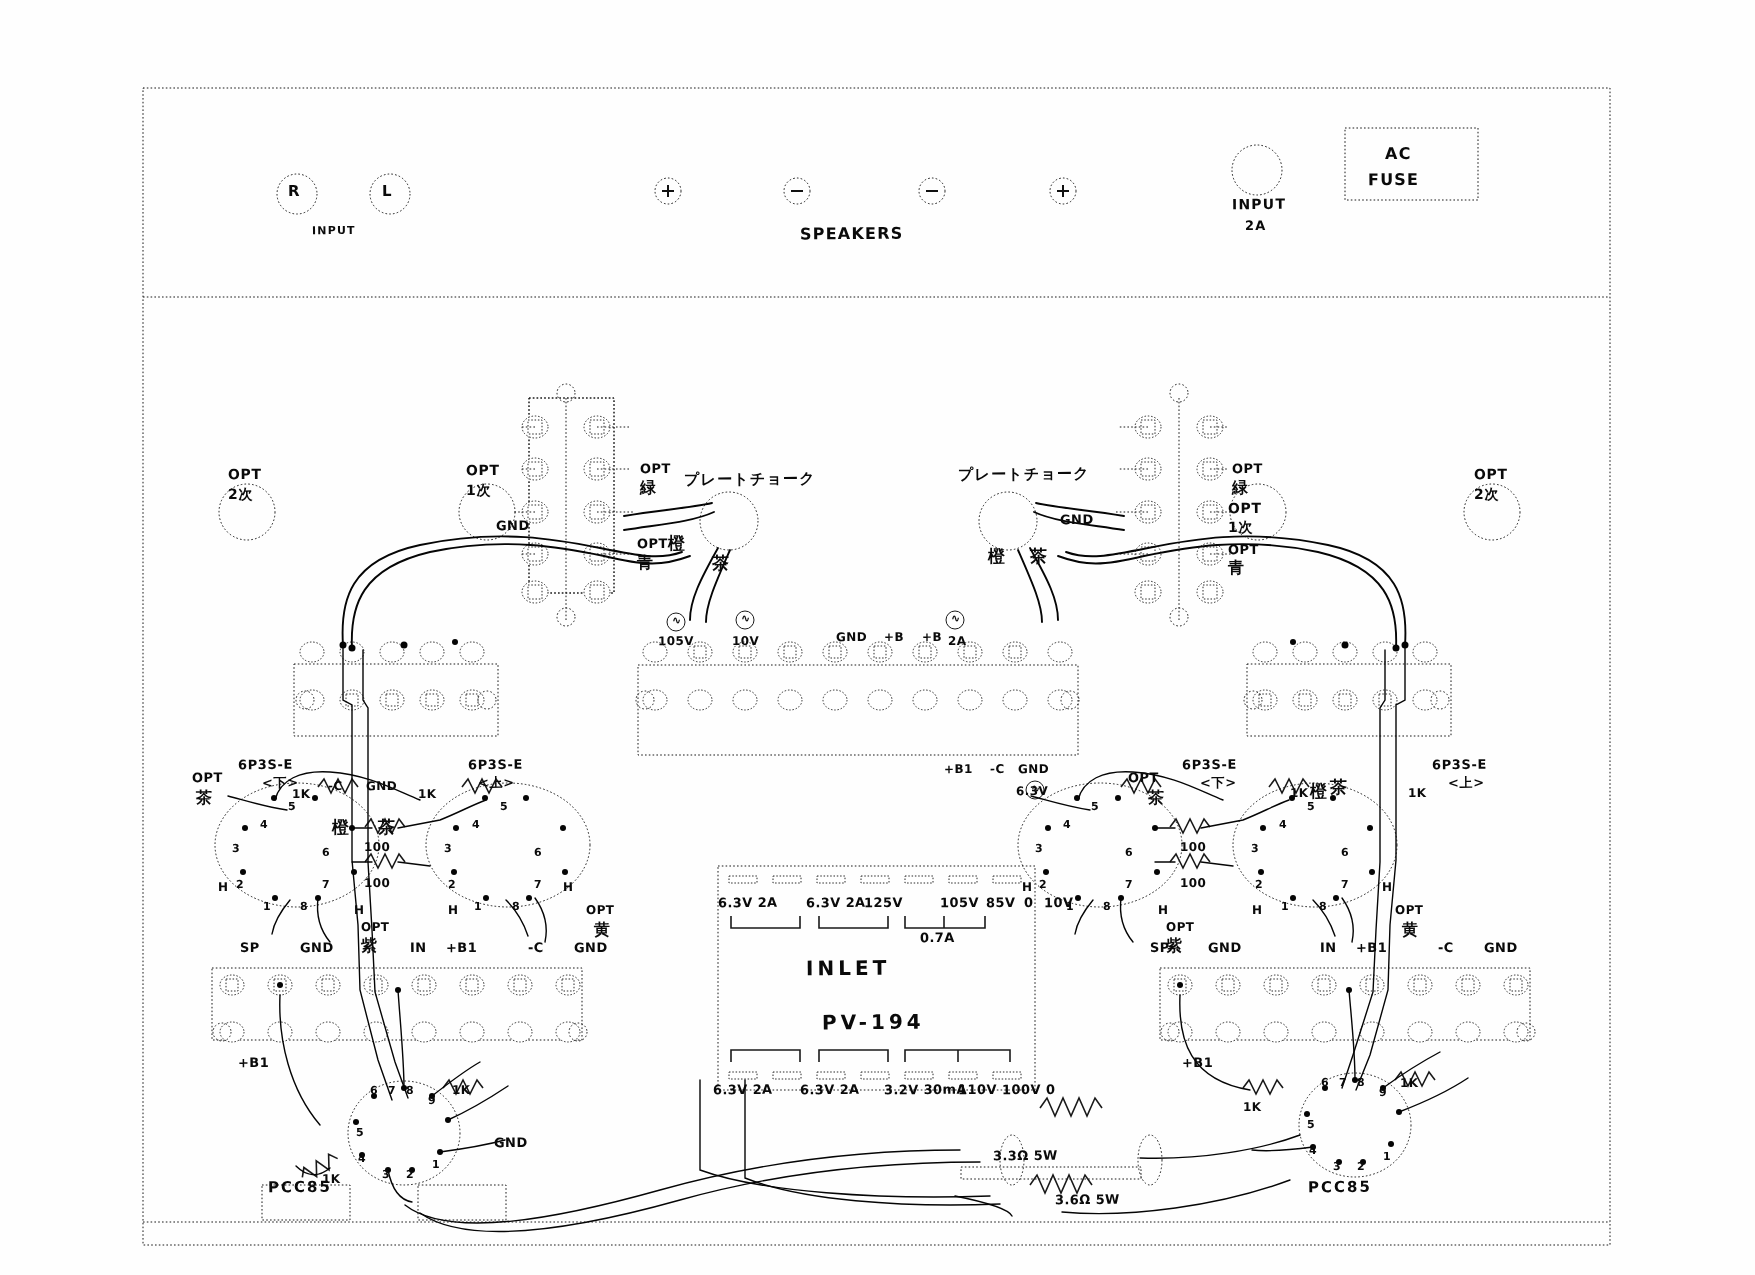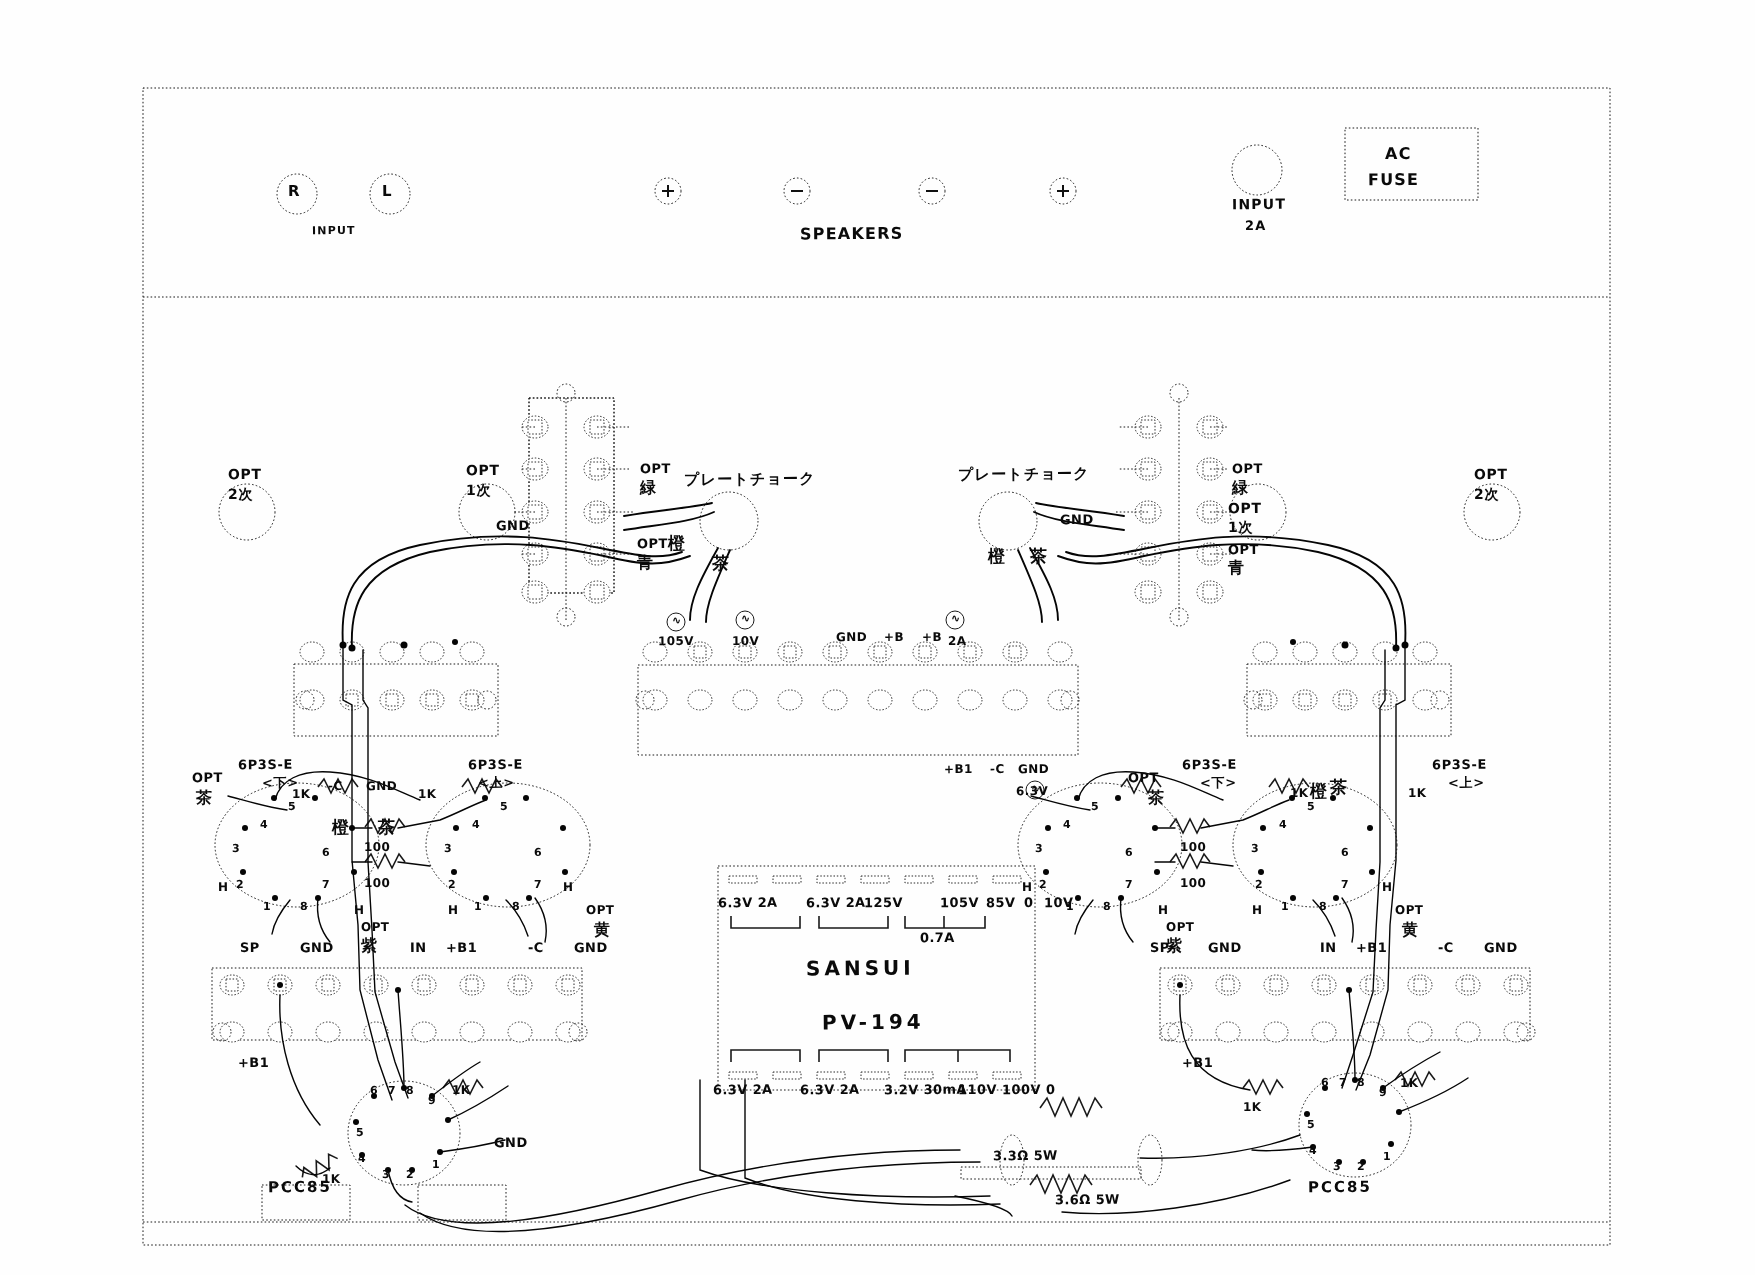--- a/index.html
+++ b/index.html
@@ -690,21 +690,21 @@
 <div class="abs hw xs" style="left:948px;top:634px;font-size:12px;">2A</div>
 <div class="abs hw xs" style="left:944px;top:762px;font-size:12px;">+B1</div>
 <div class="abs hw xs" style="left:990px;top:762px;font-size:12px;">-C</div>
 <div class="abs hw xs" style="left:1018px;top:762px;font-size:12px;">GND</div>
 <div class="abs hw xs" style="left:1016px;top:784px;font-size:12px;">6.3V</div>
 <div class="abs hw xs" style="left:672px;top:614px;font-size:11px;">∿</div>
 <div class="abs hw xs" style="left:741px;top:612px;font-size:11px;">∿</div>
 <div class="abs hw xs" style="left:951px;top:612px;font-size:11px;">∿</div>
 <div class="abs hw xs" style="left:1031px;top:782px;font-size:11px;">∿</div>
 
-<div class="abs hw" style="left:806px;top:956px;font-size:20px;letter-spacing:4px;">SANSUI</div>
+<div class="abs hw" style="left:806px;top:956px;font-size:20px;letter-spacing:4px;">INLET</div>
 <div class="abs hw" style="left:822px;top:1010px;font-size:20px;letter-spacing:4px;">PV-194</div>
 <div class="abs hw xs" style="left:718px;top:895px;font-size:13px;">6.3V 2A</div>
 <div class="abs hw xs" style="left:806px;top:895px;font-size:13px;">6.3V 2A</div>
 <div class="abs hw xs" style="left:864px;top:895px;font-size:13px;">125V</div>
 <div class="abs hw xs" style="left:940px;top:895px;font-size:13px;">105V</div>
 <div class="abs hw xs" style="left:986px;top:895px;font-size:13px;">85V</div>
 <div class="abs hw xs" style="left:1024px;top:895px;font-size:13px;">0</div>
 <div class="abs hw xs" style="left:1044px;top:895px;font-size:13px;">10V</div>
 <div class="abs hw xs" style="left:920px;top:930px;font-size:13px;">0.7A</div>
 <div class="abs hw xs" style="left:713px;top:1082px;font-size:13px;">6.3V 2A</div>

